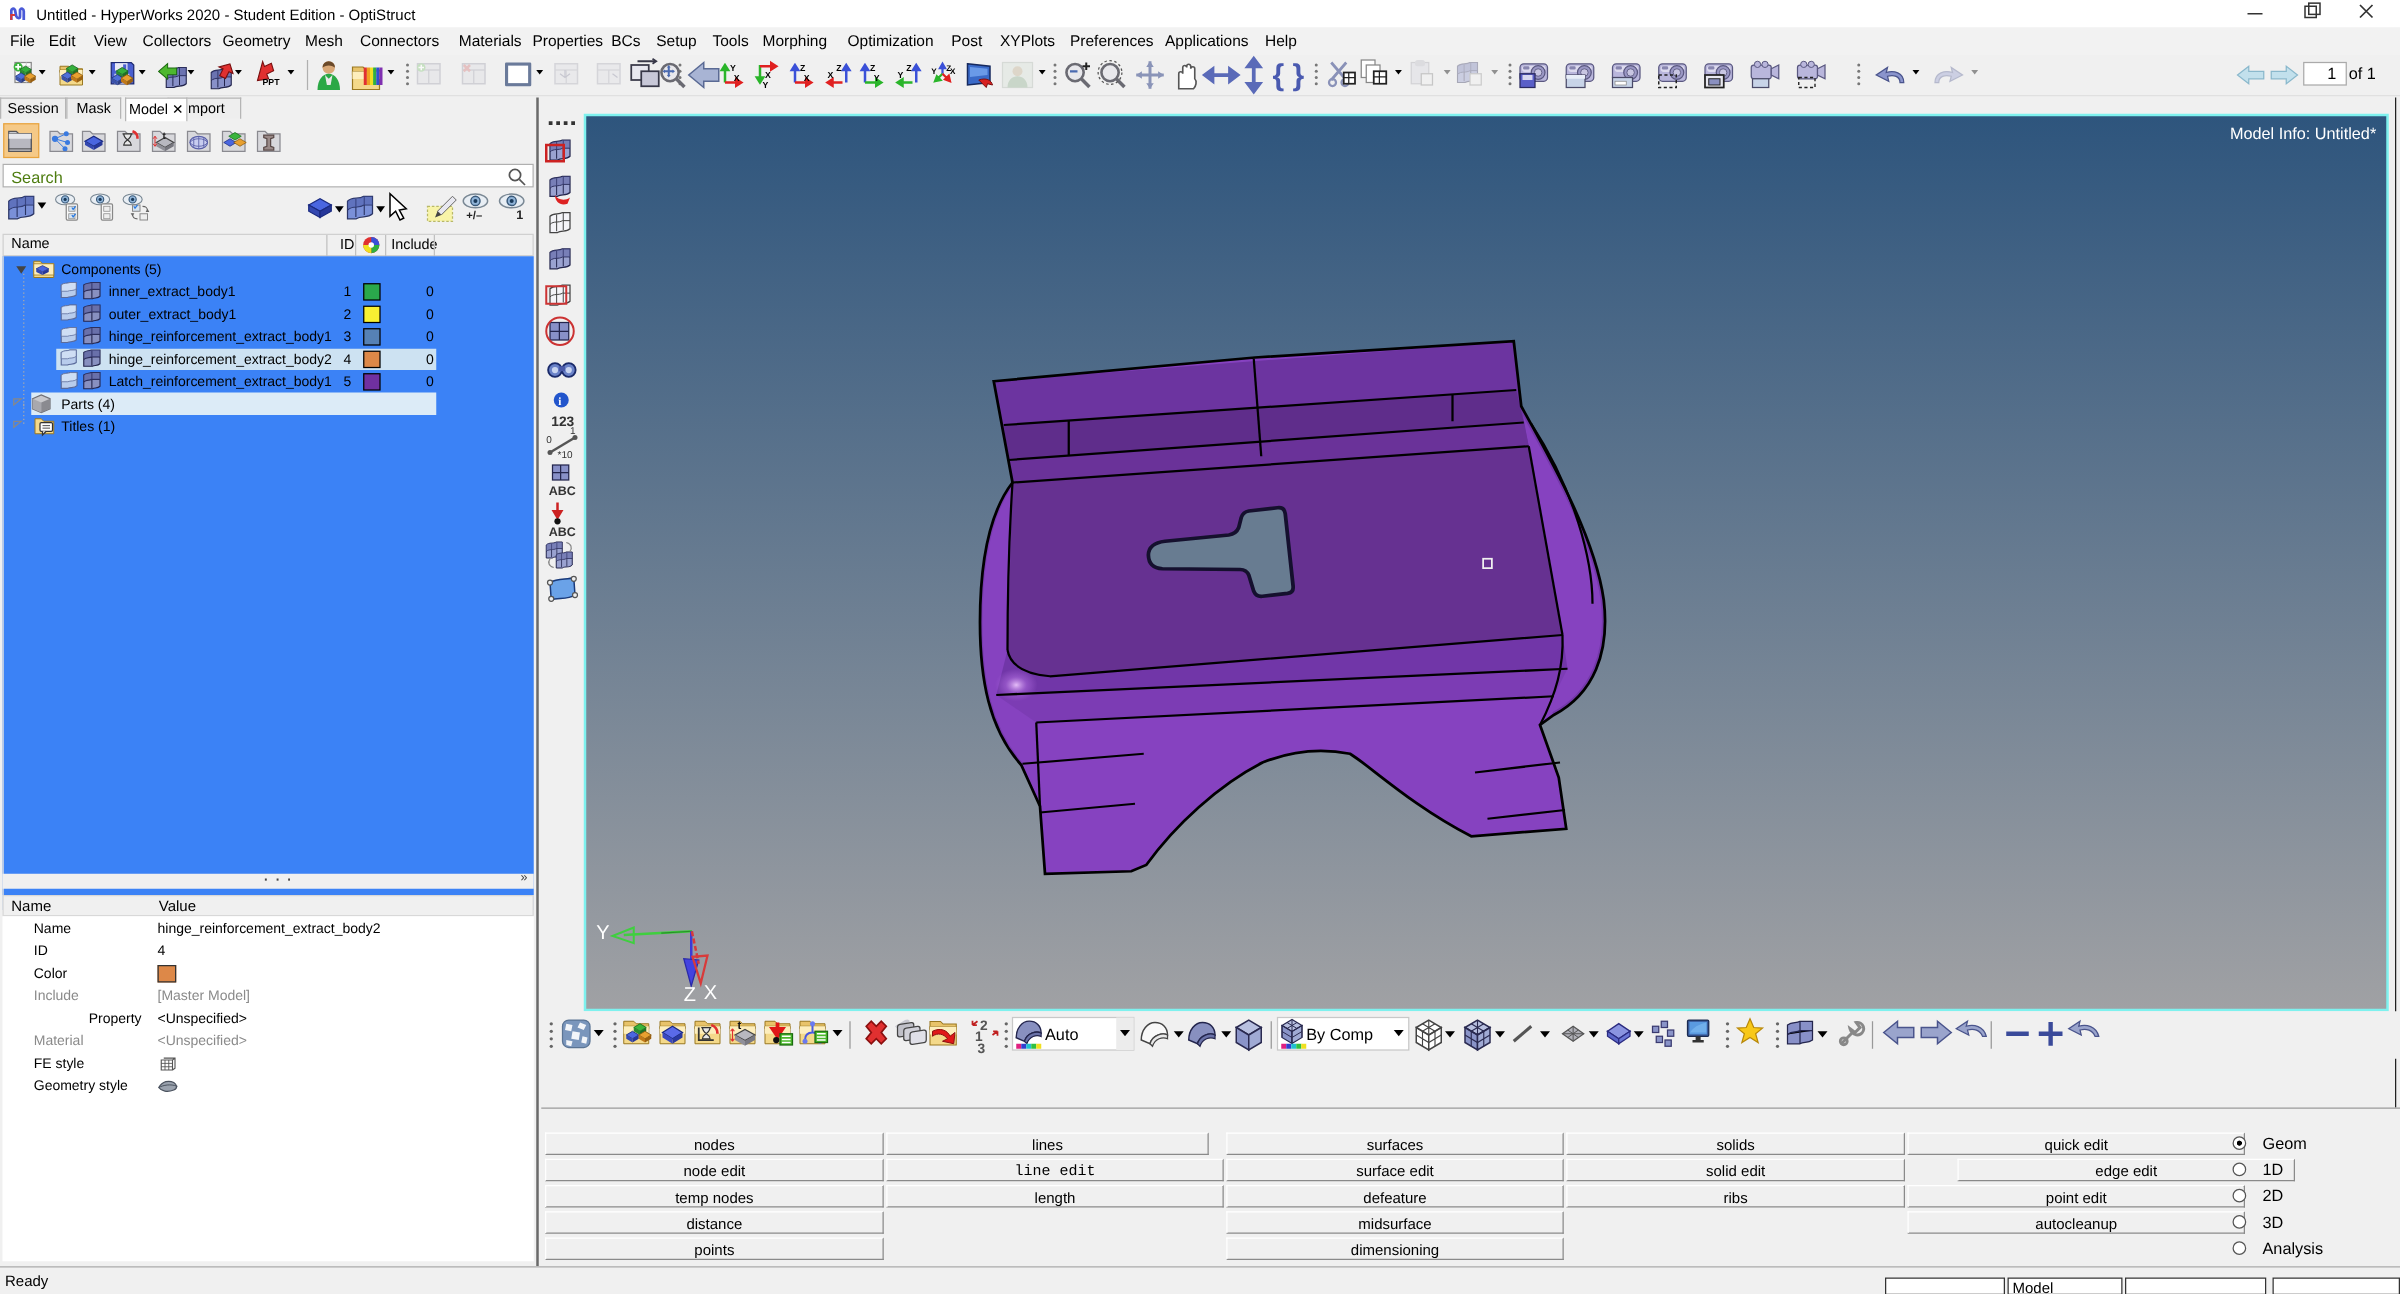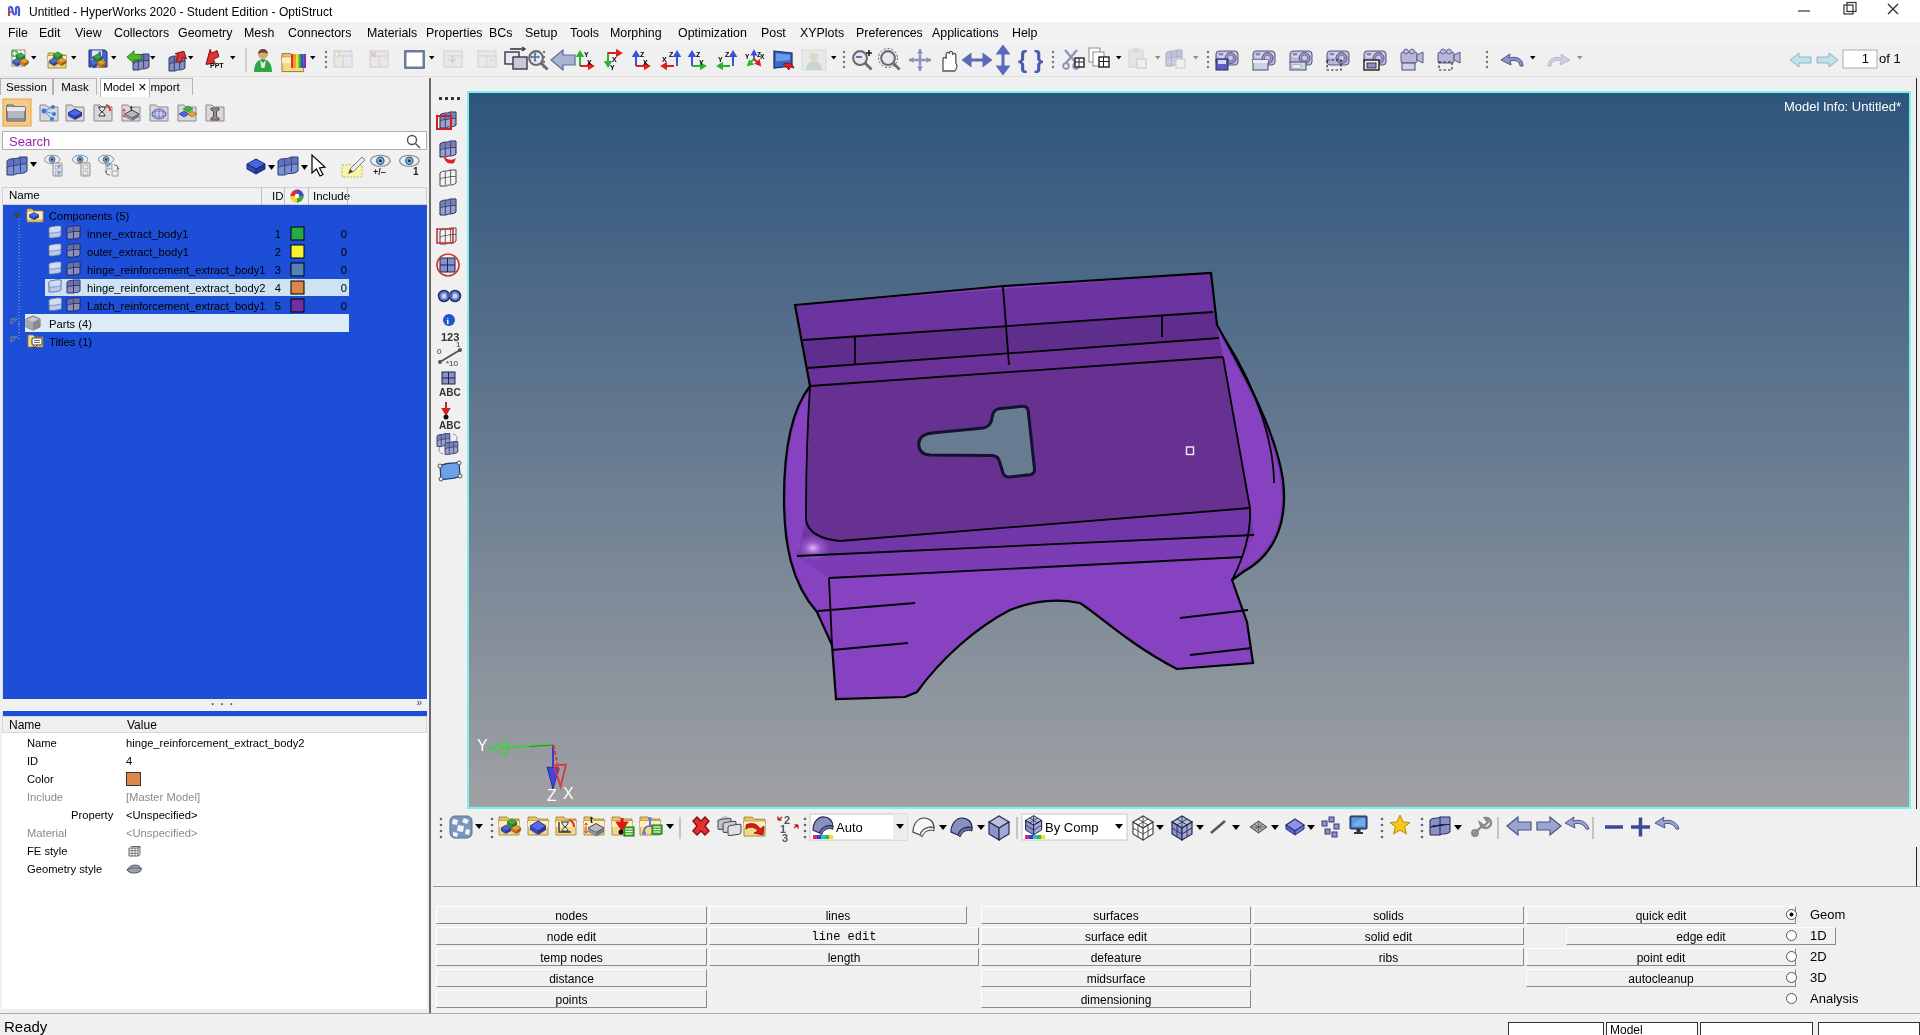--- a/index.html
+++ b/index.html
@@ -6,23 +6,23 @@
 html,body { width:1920px; height:1035px; overflow:hidden; font-family:"Liberation Sans", sans-serif; background:#f0f0f0; }
 #titlebar { position:absolute; left:0; top:0; width:1920px; height:22px; background:#ffffff; }
 #title-text { position:absolute; left:29px; top:5px; font-size:12px; color:#000; }
 #menubar { position:absolute; left:0; top:22px; width:1920px; height:22px; background:#f2f2f2; }
 .menu-item { position:absolute; top:4px; font-size:12.4px; color:#000; }
 #toolbar { position:absolute; left:0; top:44px; width:1920px; height:33px; background:#f0f0f0; border-bottom:1px solid #e0e0e0; }
 #leftpanel { position:absolute; left:0; top:78px; width:431px; height:935px; background:#f0f0f0; border-right:2px solid #6a6a6a; }
 .tab { position:absolute; top:0; height:17px; font-size:11.5px; padding-top:2px; text-align:center; color:#000; background:#eeeeee; border:1px solid #b5b5b5; border-bottom:none; }
 .tab.active { background:#ffffff; height:19px; z-index:2; }
 #searchbox { position:absolute; left:2px; top:53px; width:425px; height:19px; background:#ffffff; border:1px solid #b0b0b0; }
-#searchbox span { position:absolute; left:6px; top:2px; color:#a21caf; font-size:13px; }
+#searchbox span { position:absolute; left:6px; top:2px; color:#4d7c0f; font-size:13px; }
 #treeheader { position:absolute; left:2px; top:109px; width:425px; height:18px; background:#f0f0f0; border:1px solid #d0d0d0; font-size:11.5px; }
-#treearea { position:absolute; left:2px; top:127px; width:425px; height:523px; background:#1d4ed8; border-left:1px solid #e0e0e0; }
+#treearea { position:absolute; left:2px; top:127px; width:425px; height:523px; background:#3b82f6; border-left:1px solid #e0e0e0; }
 #splitter { position:absolute; left:2px; top:621px; width:425px; height:12px; background:#f0f0f0; }
 #propheader { position:absolute; left:2px; top:638px; width:425px; height:17px; background:#f0f0f0; border:1px solid #d8d8d8; font-size:12px; }
 #proparea { position:absolute; left:2px; top:655px; width:425px; height:276px; background:#ffffff; }
 .prow { position:absolute; font-size:11.2px; color:#000; padding-top:2px;}
 .gray { color:#8a8a8a; }
 #statusbar { position:absolute; left:0; top:1013px; width:1920px; height:22px; background:#f0f0f0; border-top:1px solid #aaa; }
 #viewport-outer { position:absolute; left:467px; top:91px; width:1444px; height:718px; background:#7ef1ee; }
 #viewport { position:absolute; left:2px; top:2px; width:1440px; height:714px; background:linear-gradient(#2e557d, #a0a1a4); }
 #modelinfo { position:absolute; right:8px; top:6px; color:#fff; font-size:13px; }
 #lefticons { position:absolute; left:433px; top:78px; width:34px; height:731px; background:#f0f0f0; }
@@ -1095,18 +1095,18 @@
   <div class="pbtn" style="left:548px;top:103px;width:270px;">dimensioning</div>
   <div class="radio" style="left:1353px;top:20px;"><span class="rcircle" style="background:radial-gradient(circle,#000 28%,#fff 36%)"></span>Geom</div>
   <div class="radio" style="left:1353px;top:41px;"><span class="rcircle"></span>1D</div>
   <div class="radio" style="left:1353px;top:62px;"><span class="rcircle"></span>2D</div>
   <div class="radio" style="left:1353px;top:83px;"><span class="rcircle"></span>3D</div>
   <div class="radio" style="left:1353px;top:104px;"><span class="rcircle"></span>Analysis</div>
   <div class="radio" style="left:1353px;top:125px;"><span class="rcircle"></span>Tool</div>
   <div class="radio" style="left:1353px;top:146px;"><span class="rcircle"></span>Post</div>
 </div>
 <div id="statusbar">
-  <div style="position:absolute;left:4px;top:4px;font-size:15px;">Ready</div>
+  <div style="position:absolute;left:4px;top:4px;font-size:12px;">Ready</div>
   <div style="position:absolute;left:1508px;top:8px;width:96px;height:14px;background:#fff;border:1px solid #333;"></div>
   <div style="position:absolute;left:1606px;top:8px;width:92px;height:14px;background:#fff;border:1px solid #333;font-size:12px;padding-left:3px;">Model</div>
   <div style="position:absolute;left:1700px;top:8px;width:113px;height:14px;background:#fff;border:1px solid #333;"></div>
   <div style="position:absolute;left:1818px;top:8px;width:102px;height:14px;background:#fff;border:1px solid #333;"></div>
 </div>
 
 </body></html>

